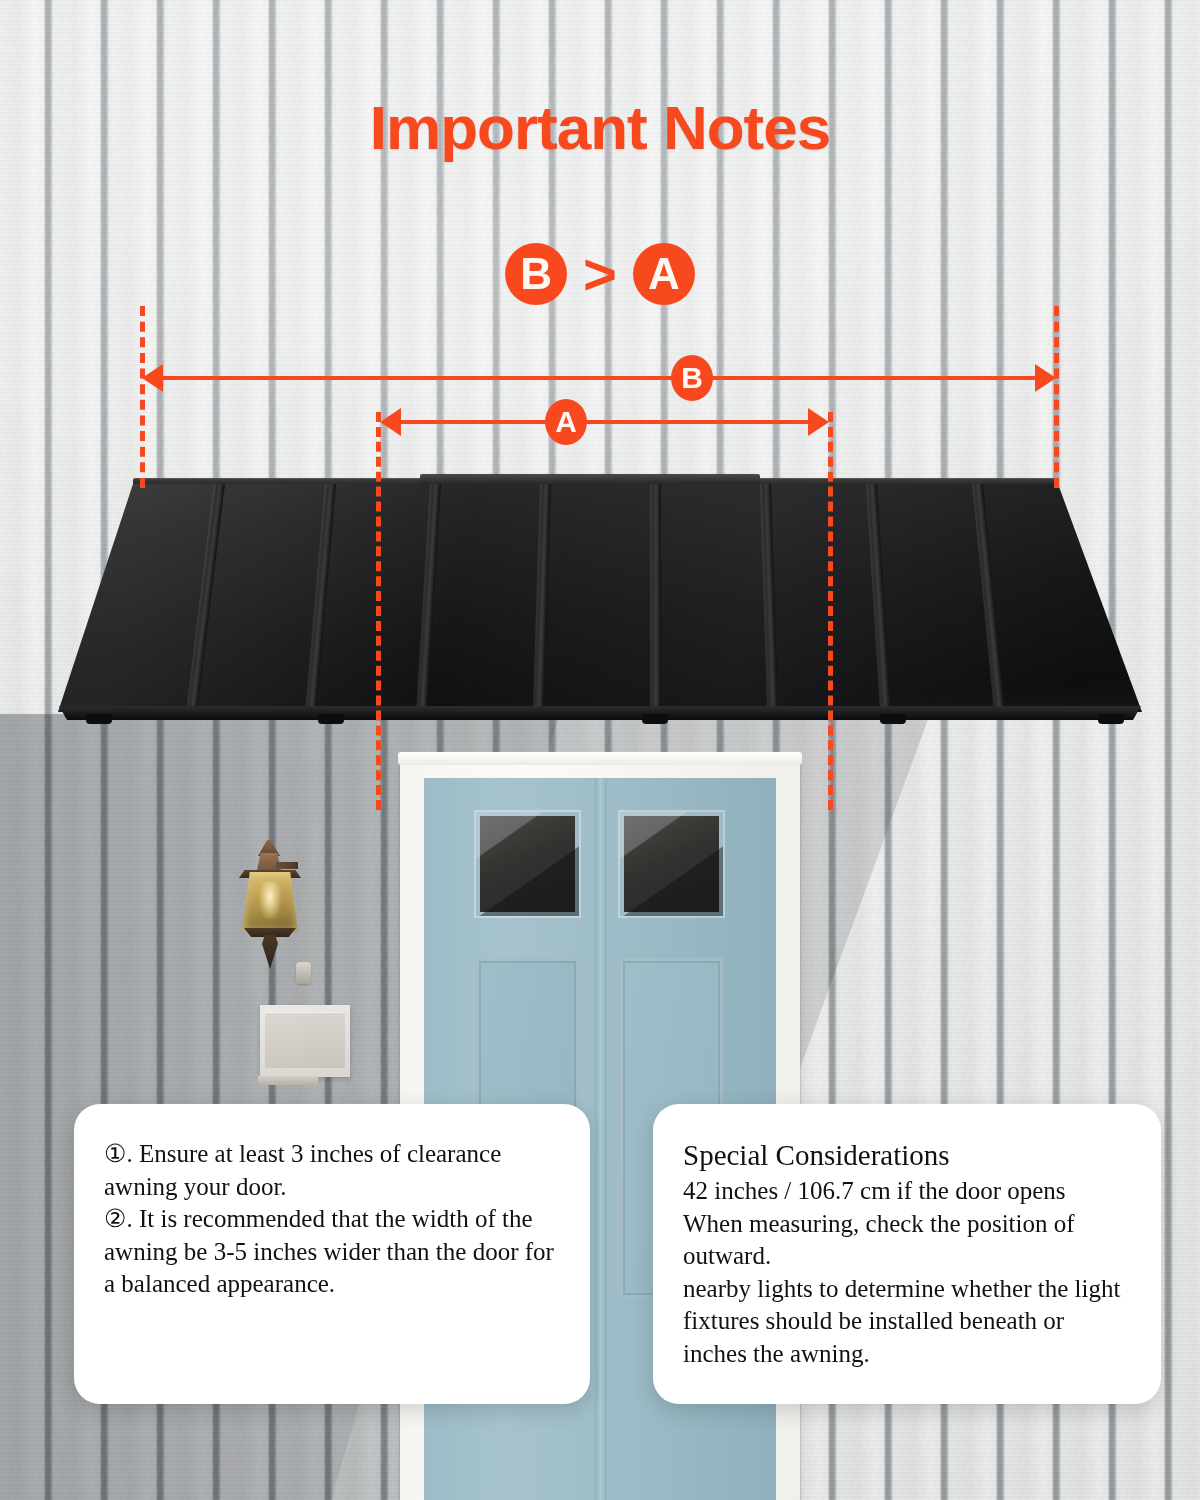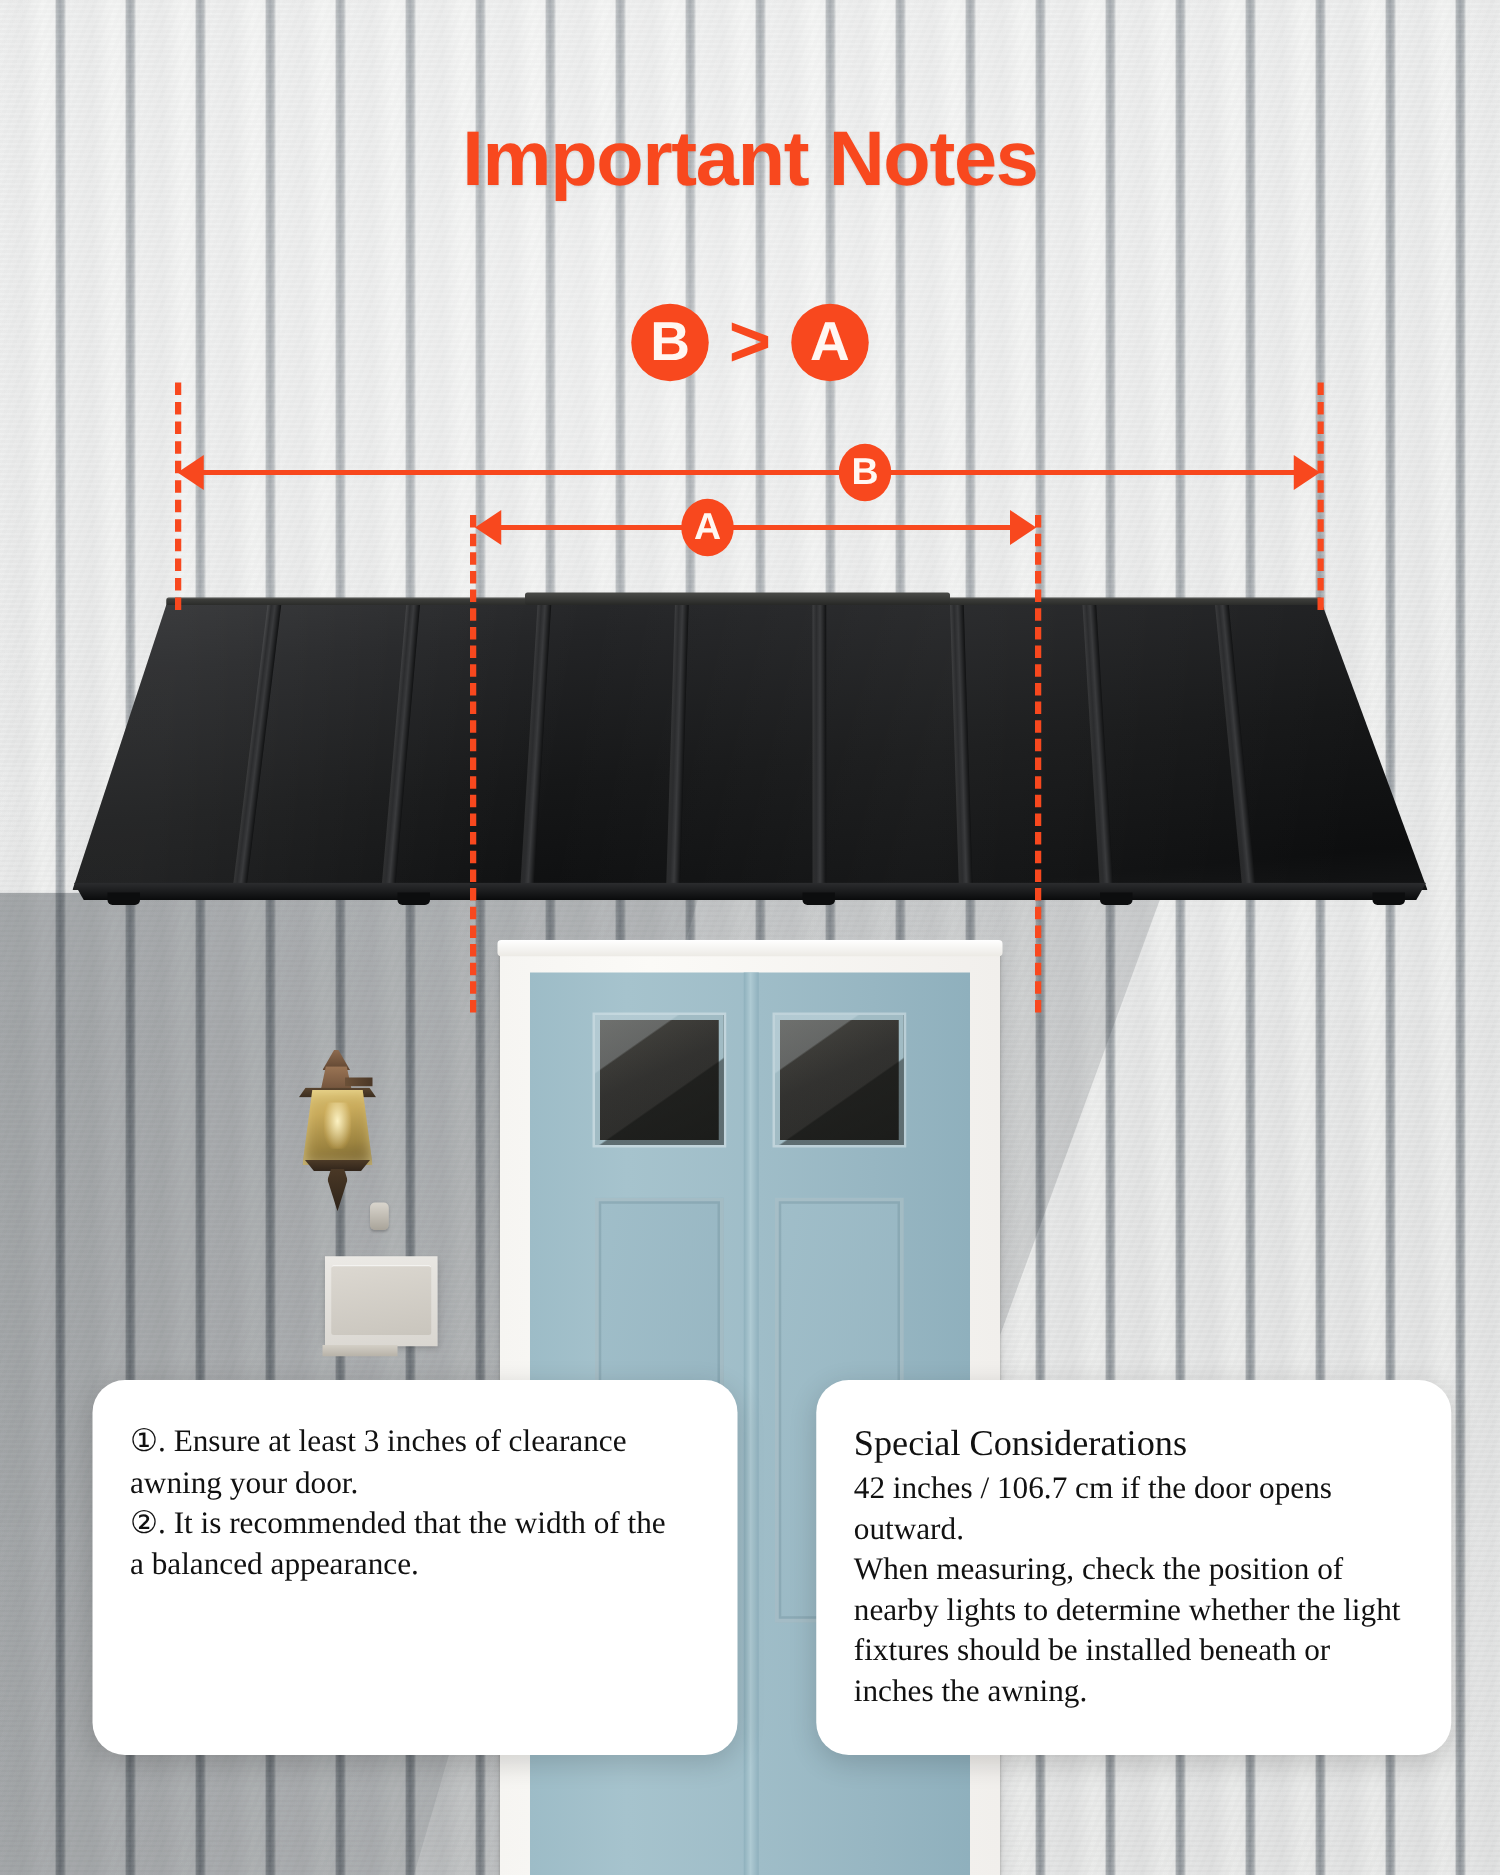--- a/index.html
+++ b/index.html
@@ -331,26 +331,27 @@
     <div class="dimline" style="left:390px; top:420px; width:432px;"></div>
     <div class="arrow left" style="left:380px; top:408px;"></div>
     <div class="arrow right" style="left:808px; top:408px;"></div>
     <div class="dim-label" style="left:545px; top:399px;">A</div>
   </div>
 
   <div class="card left">
     <div class="card-line">①. Ensure at least 3 inches of clearance</div>
     <div class="card-line">awning your door.</div>
     <div class="card-line">②. It is recommended that the width of the</div>
+    <div class="card-line">awning be 3-5 inches wider than the door for</div>
     <div class="card-line">a balanced appearance.</div>
   </div>
 
   <div class="card right">
     <div class="card-heading">Special Considerations</div>
     <div class="card-line">42 inches / 106.7 cm if the door opens</div>
+    <div class="card-line">When measuring, check the position of</div>
     <div class="card-line">outward.</div>
-    <div class="card-line">When measuring, check the position of</div>
     <div class="card-line">nearby lights to determine whether the light</div>
     <div class="card-line">fixtures should be installed beneath or</div>
     <div class="card-line">inches the awning.</div>
   </div>
 
 </div>
 
 </body></html>

